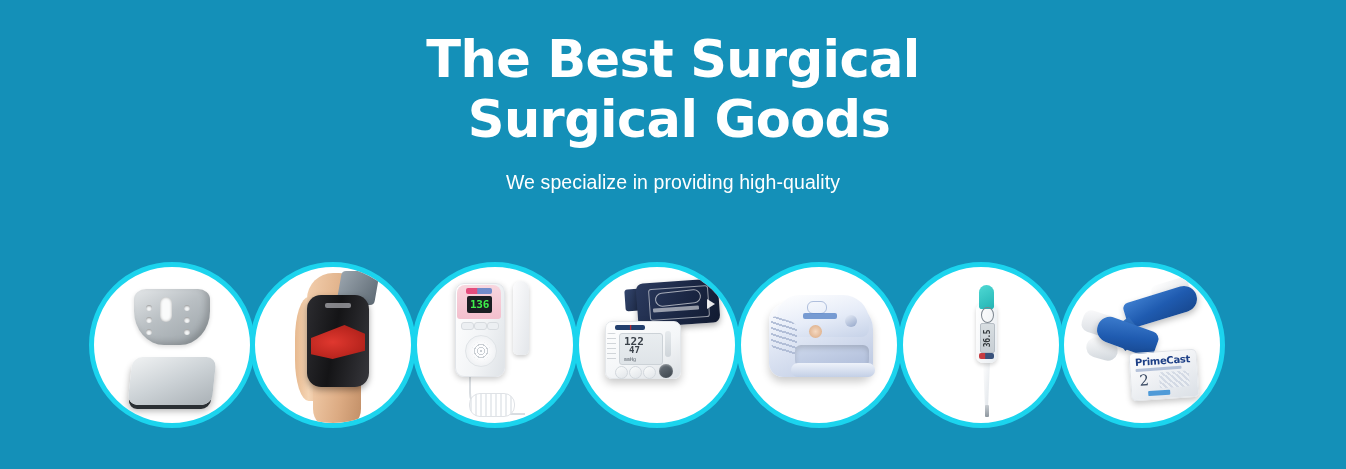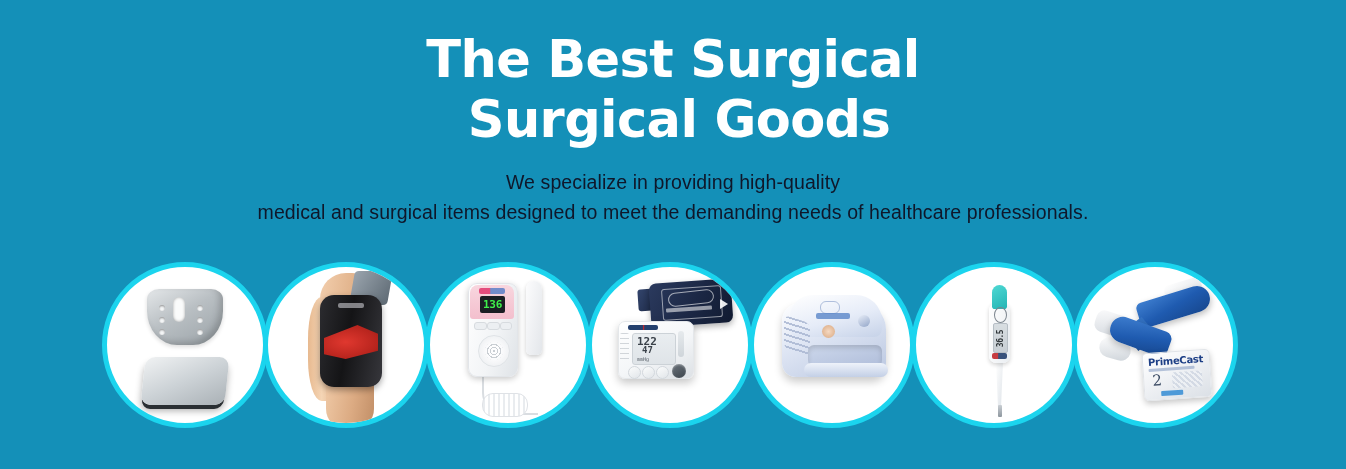--- a/index.html
+++ b/index.html
@@ -16,27 +16,27 @@
   .headline{
     margin:0;padding-top:30px;
     font-family:"DejaVu Sans","Liberation Sans",sans-serif;
     font-weight:700;font-size:51px;line-height:60px;
     letter-spacing:-0.6px;color:#ffffff;
   }
   .headline .l2{display:block;margin-left:12px;}
   .sub{
     margin:0;padding-top:17px;
     font-family:"Liberation Sans",sans-serif;
-    font-weight:400;font-size:19.5px;line-height:30px;color:#0f172a;
+    font-weight:400;font-size:19.5px;line-height:30px;color:#ffffff;
     letter-spacing:.1px;
   }
   .sub .s2{display:block;}
 
   
-  .row{position:absolute;left:102px;top:262px;width:1136px;height:168px;}
+  .row{position:absolute;left:89px;top:262px;width:1136px;height:168px;}
   .bubble{
     position:absolute;top:0;width:166px;height:166px;border-radius:50%;
     background:#ffffff;border:5px solid #1bd4ee;box-sizing:border-box;
     overflow:hidden;
   }
   .art{position:absolute;left:0;top:0;width:100%;height:100%;}
 
   
   .p{position:absolute;}
 
@@ -250,21 +250,20 @@
 
 <div class="banner">
 
   <div class="copy">
     <h1 class="headline">
       <span>The Best Surgical</span>
       <span class="l2">Surgical Goods</span>
     </h1>
     <p class="sub">
       <span>We specialize in providing high-quality</span>
-      <span class="s2">medical and surgical items designed to meet the demanding needs of healthcare professionals.</span>
     </p>
   </div>
 
   <div class="row">
 
     <div class="bubble" style="left:0px;">
       <div class="art">
         <div class="p imb-head"></div>
         <div class="p imb-slot"></div>
         <div class="p imb-hole h1"></div>

